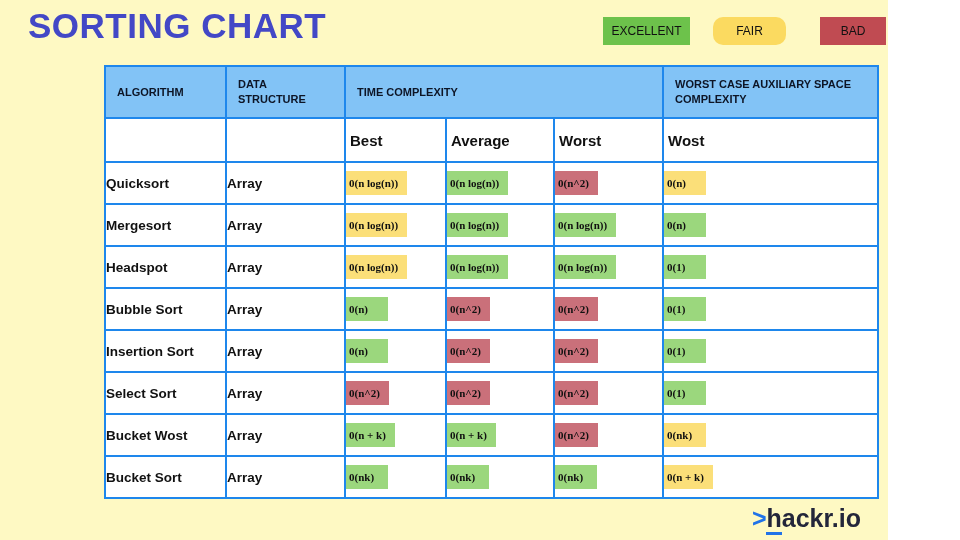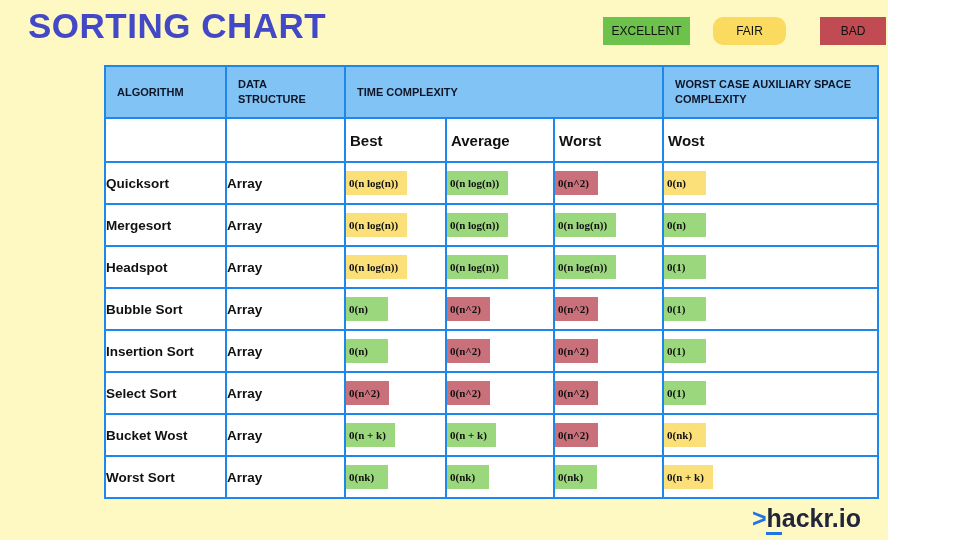--- a/index.html
+++ b/index.html
@@ -120,21 +120,21 @@
         </tr>
         <tr>
           <td class="alg-cell">Bucket Wost</td>
           <td class="ds-cell">Array</td>
           <td class="val-cell"><span class="chip" style="background: rgb(155, 215, 125);">0(n + k)</span></td>
           <td class="val-cell"><span class="chip" style="background: rgb(155, 215, 125);">0(n + k)</span></td>
           <td class="val-cell"><span class="chip" style="background: rgb(202, 112, 122);">0(n^2)</span></td>
           <td class="val-cell"><span class="chip" style="background: rgb(251, 223, 121);">0(nk)</span></td>
         </tr>
         <tr>
-          <td class="alg-cell">Worst Sort</td>
+          <td class="alg-cell">Bucket Sort</td>
           <td class="ds-cell">Array</td>
           <td class="val-cell"><span class="chip" style="background: rgb(155, 215, 125);">0(nk)</span></td>
           <td class="val-cell"><span class="chip" style="background: rgb(155, 215, 125);">0(nk)</span></td>
           <td class="val-cell"><span class="chip" style="background: rgb(155, 215, 125);">0(nk)</span></td>
           <td class="val-cell"><span class="chip" style="background: rgb(251, 223, 121);">0(n + k)</span></td>
         </tr>
       </tbody>
   </table>
 
   <div class="logo"><span class="chev">&gt;</span><span class="hletter">h</span><span>ackr.io</span></div>

